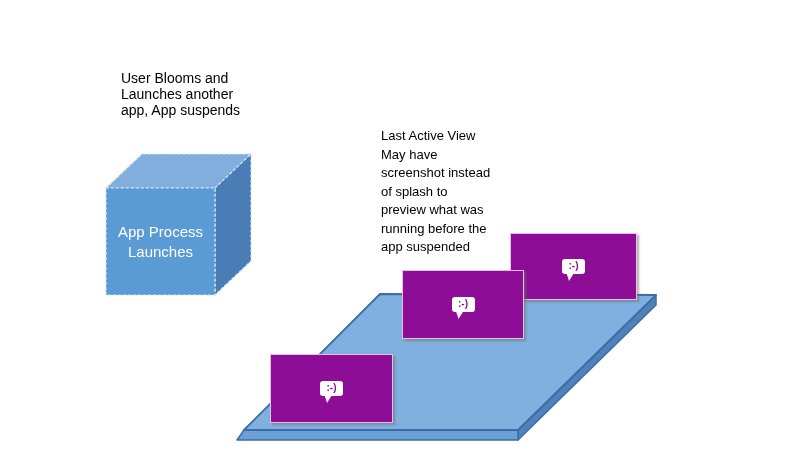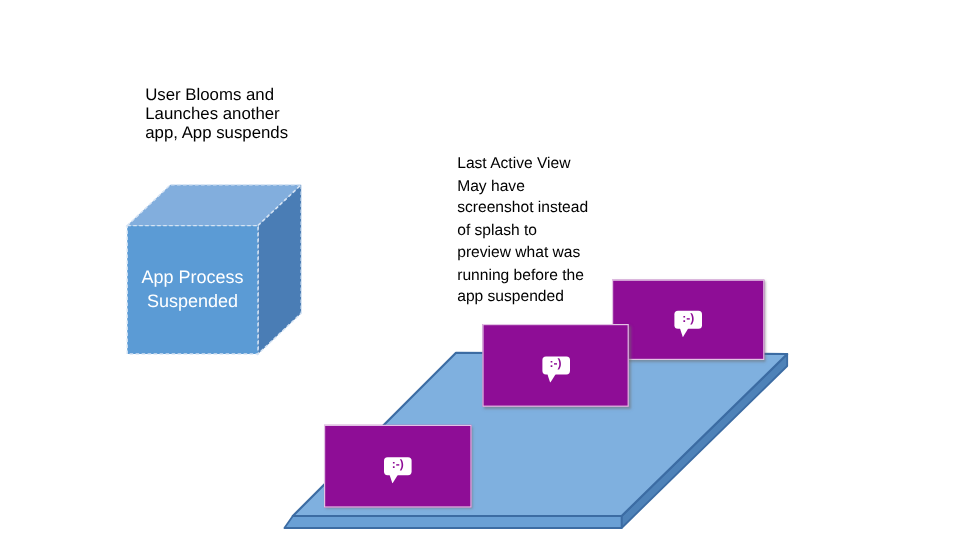--- a/index.html
+++ b/index.html
@@ -107,21 +107,21 @@
       <polygon class="platform-top" points="380,252 656,253 518,388 244,388"></polygon>
     </g>
     <g>
       <polygon class="cube-top" points="106,146 142,112 251,112 215,146"></polygon>
       <polygon class="cube-right" points="215,146 251,112 251,219 215,253"></polygon>
       <polygon class="cube-front" points="106,146 215,146 215,253 106,253"></polygon>
     </g>
   </svg>
 
   <div class="cube-label">App Process
-Suspended</div>
+Launches</div>
 
   <div class="tile tile-back">
     <div class="bubble">
       <span class="bubble-text">:-)</span>
       <span class="bubble-tail"></span>
     </div>
   </div>
 
   <div class="tile tile-middle">
     <div class="bubble">

